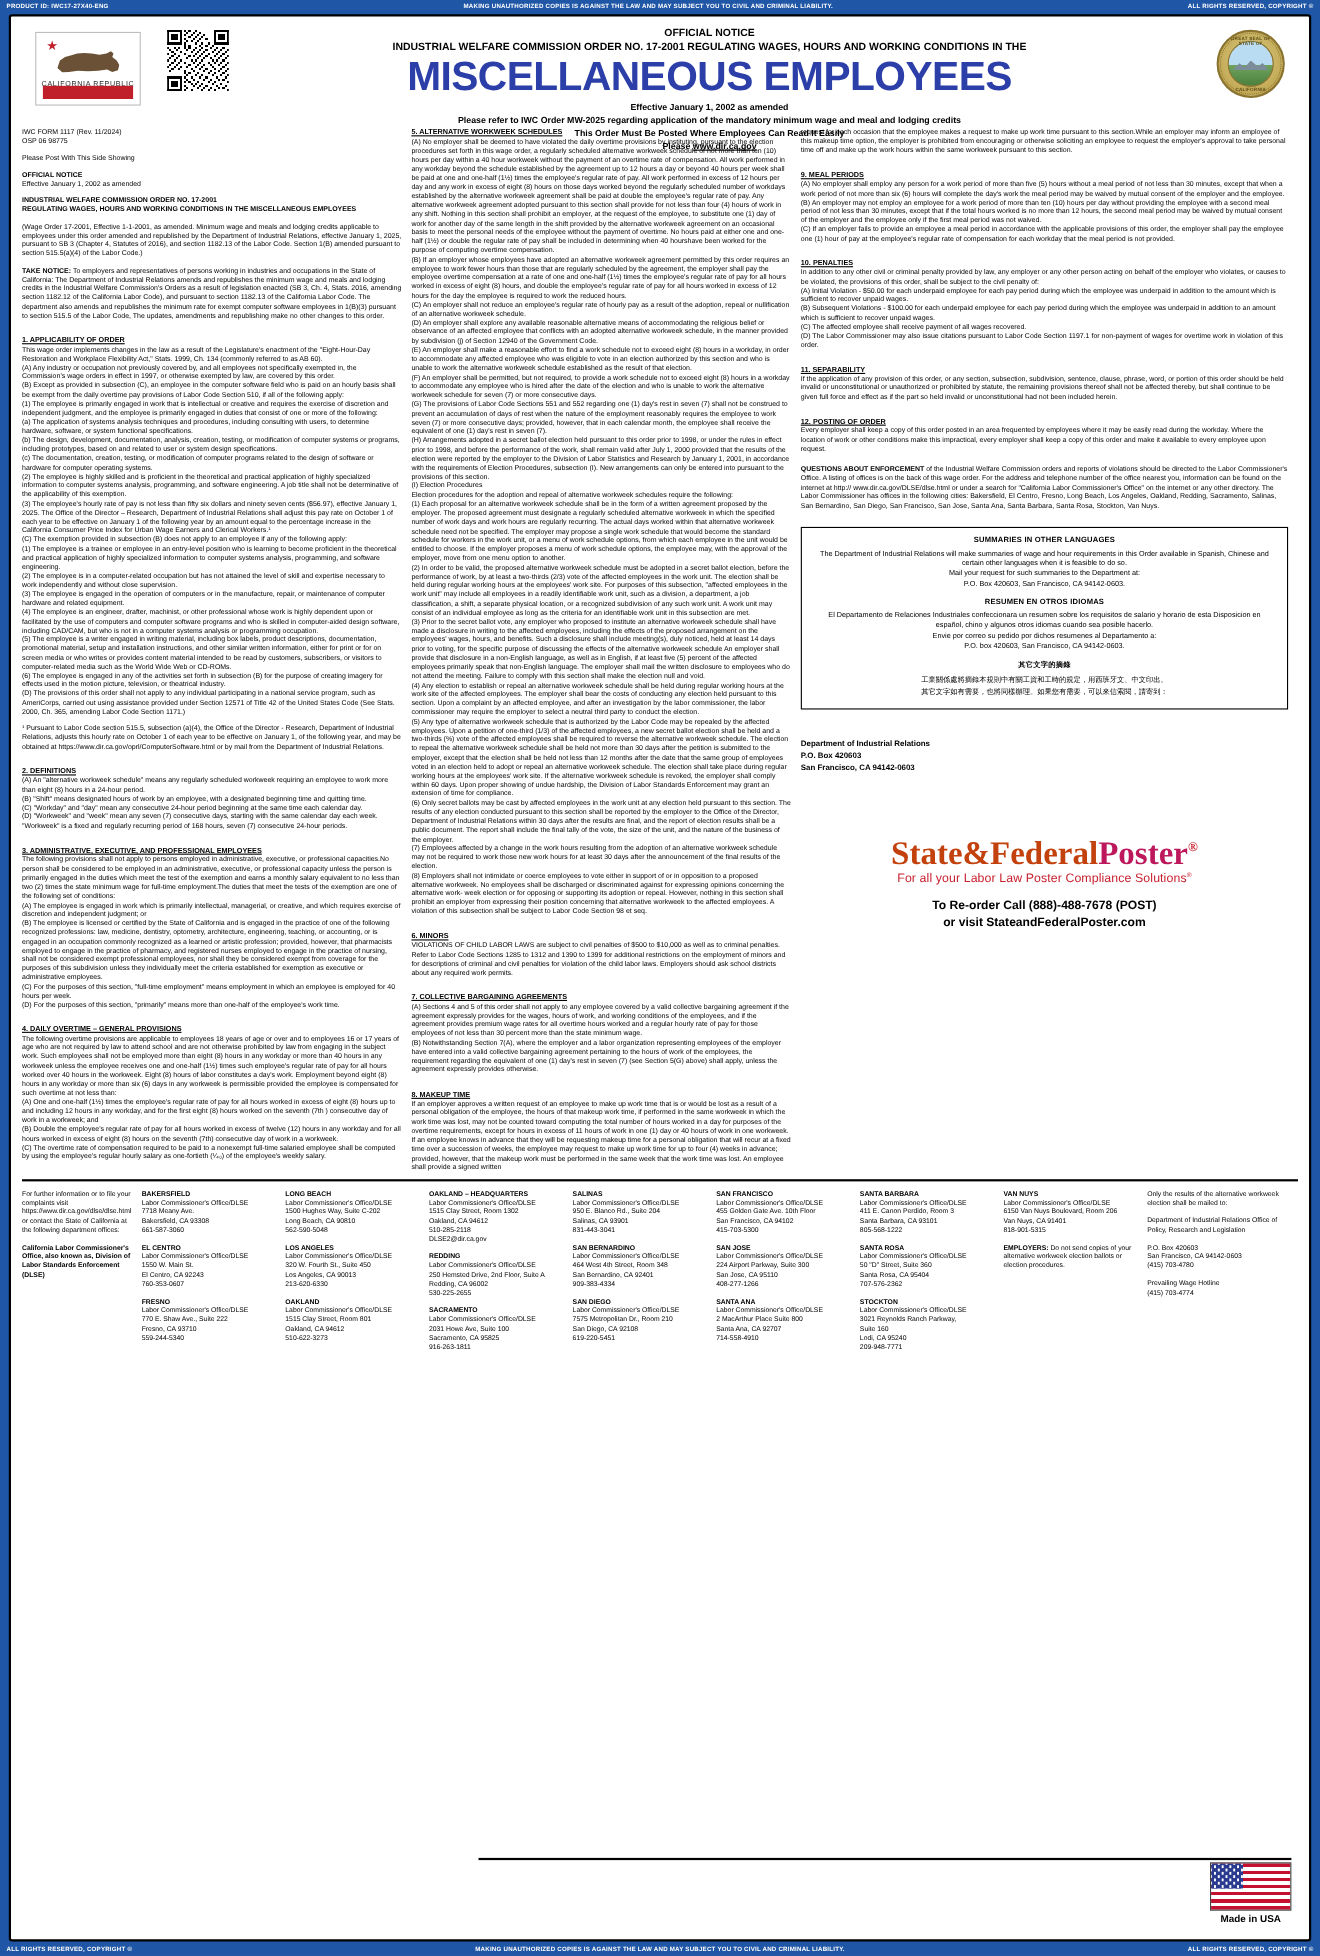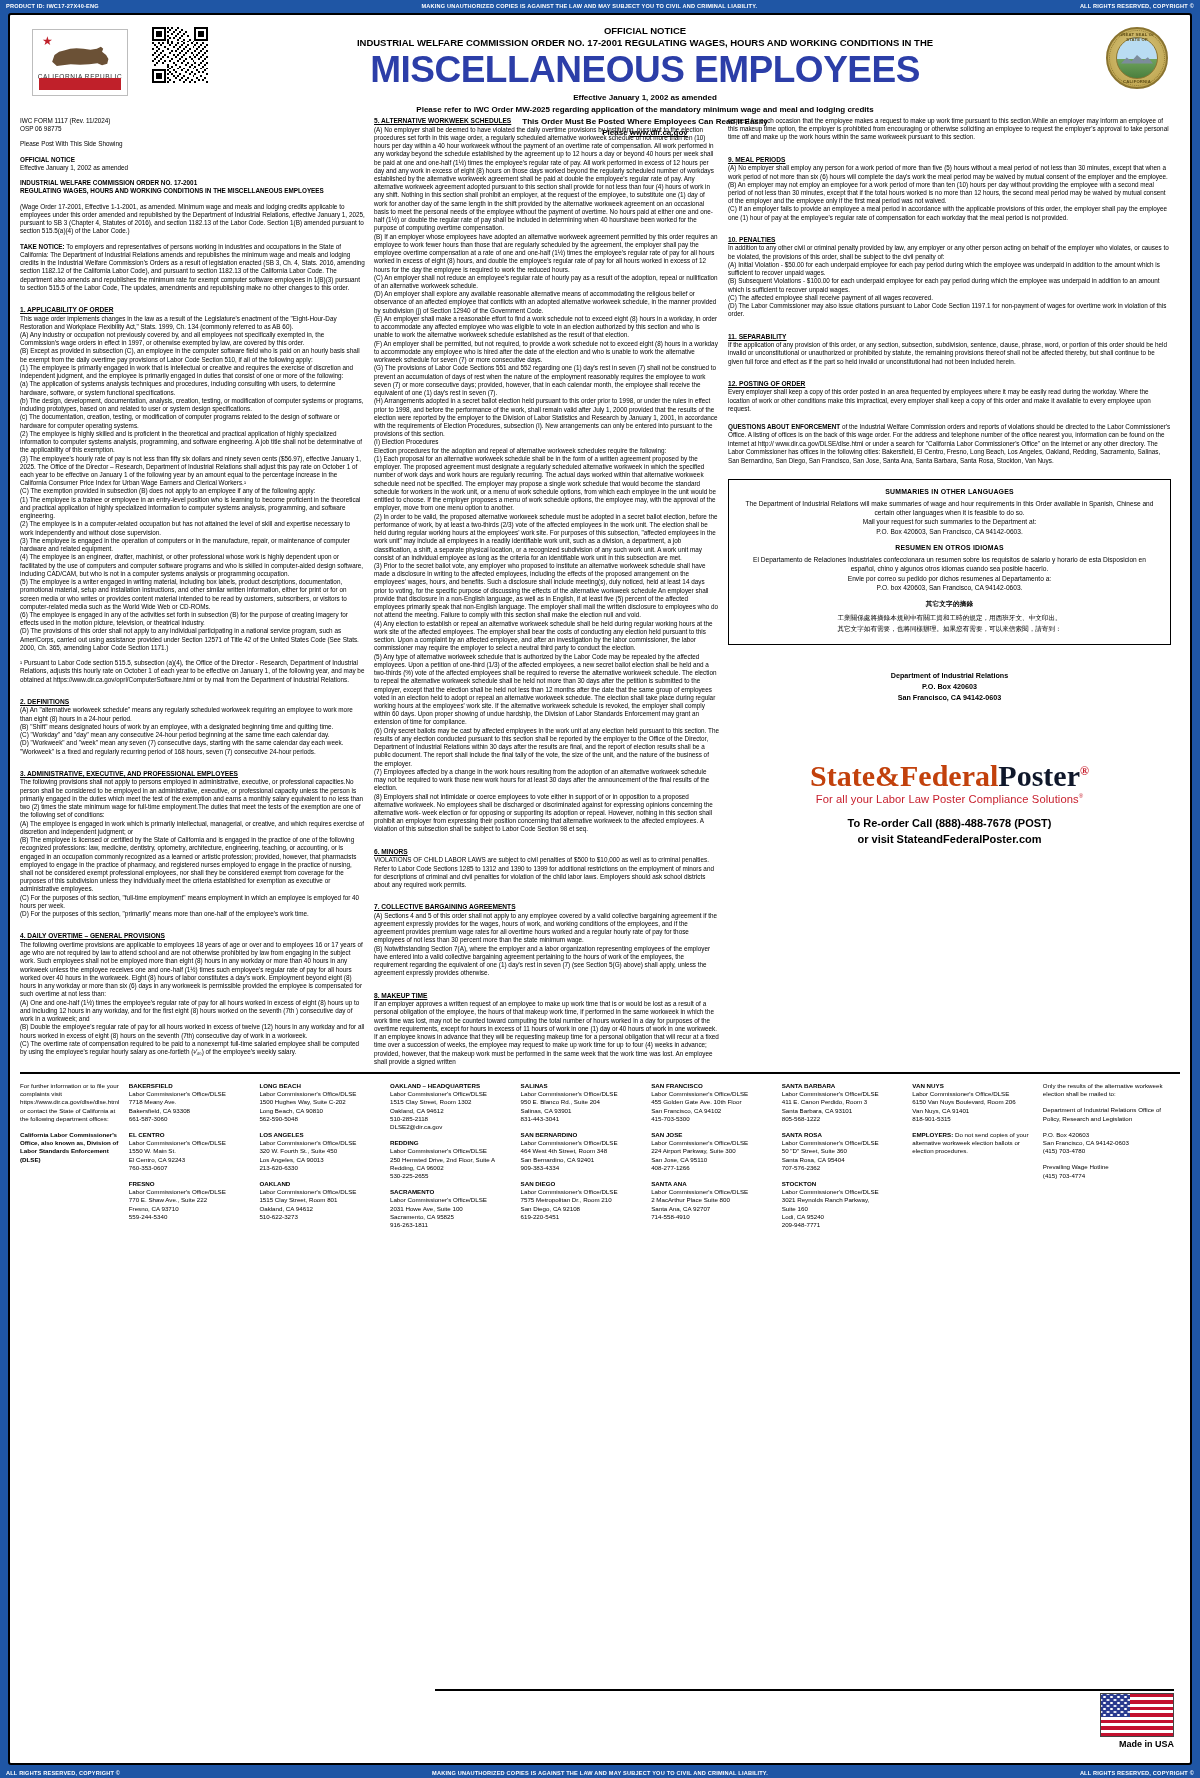--- a/index.html
+++ b/index.html
@@ -111,26 +111,26 @@
 
   
   .qbox { margin-top:10px; font-size:6.35px; line-height:1.32; }
   .sumbox {
     margin:14px auto 0; width:100%; border:1.6px solid #000;
     padding:7px 12px 9px; text-align:center; font-size:6.6px; line-height:1.42;
   }
   .sumbox h4 { margin:0 0 2px; font-size:6.9px; font-weight:bold; letter-spacing:.2px; }
   .sumbox .gap { height:7px; }
   .sumbox .cjk { font-family:"DejaVu Sans", sans-serif; font-size:6.6px; line-height:1.7; }
-  .dirblock { margin-top:26px; text-align:center; font-size:7.2px; font-weight:bold; line-height:1.5; }
+  .dirblock { margin-top:26px; text-align:left; font-size:7.2px; font-weight:bold; line-height:1.5; }
 
   .logoblock { margin-top:58px; text-align:center; }
   .logo1 { font-family:"Liberation Serif", serif; font-size:30px; font-weight:bold; line-height:1; white-space:nowrap; }
   .logo1 .red { color:#c2410c; }
-  .logo1 .blue { color:#0f172a; }
+  .logo1 .blue { color:#be185d; }
   .logo1 .reg { font-size:12px; vertical-align:super; color:#c8202e; }
   .logo2 { color:#c8202e; font-size:11.2px; margin-top:1px; letter-spacing:.1px; }
   .logo2 .reg { font-size:6px; vertical-align:super; }
   .reorder { margin-top:9px; font-size:11px; font-weight:bold; line-height:1.45; }
 
   
   .foot-rule { margin:6px 10px 0; border-top:2.5px solid #000; }
   .offices { display:flex; padding:8px 10px 0; gap:8px; font-size:6.2px; line-height:1.32; }
   .ocol { width:152px; }
   .ocol.first { width:125px; }
@@ -150,21 +150,21 @@
   }
   .flagusa .canton {
     position:absolute; left:0; top:0; width:40%; height:53.9%;
     background:#2a3b8f;
     background-image:
       radial-gradient(circle, #fff 24%, transparent 25%),
       radial-gradient(circle, #fff 24%, transparent 25%);
     background-size:7px 6px, 7px 6px;
     background-position:0 0, 3.5px 3px;
   }
-  .flagusa .mi { font-size:9px; font-weight:bold; margin-top:2px;text-align:right; }
+  .flagusa .mi { font-size:9px; font-weight:bold; margin-top:2px; }
   .lastrule { position:absolute; left:425px; right:16px; bottom:72px; border-top:2.5px solid #000; }
 </style>
 </head>
 <body>
 
 <div class="page">
 
   <div class="strip top">
     <span>PRODUCT ID: IWC17-27X40-ENG</span>
     <span class="mid">MAKING UNAUTHORIZED COPIES IS AGAINST THE LAW AND MAY SUBJECT YOU TO CIVIL AND CRIMINAL LIABILITY.</span>

